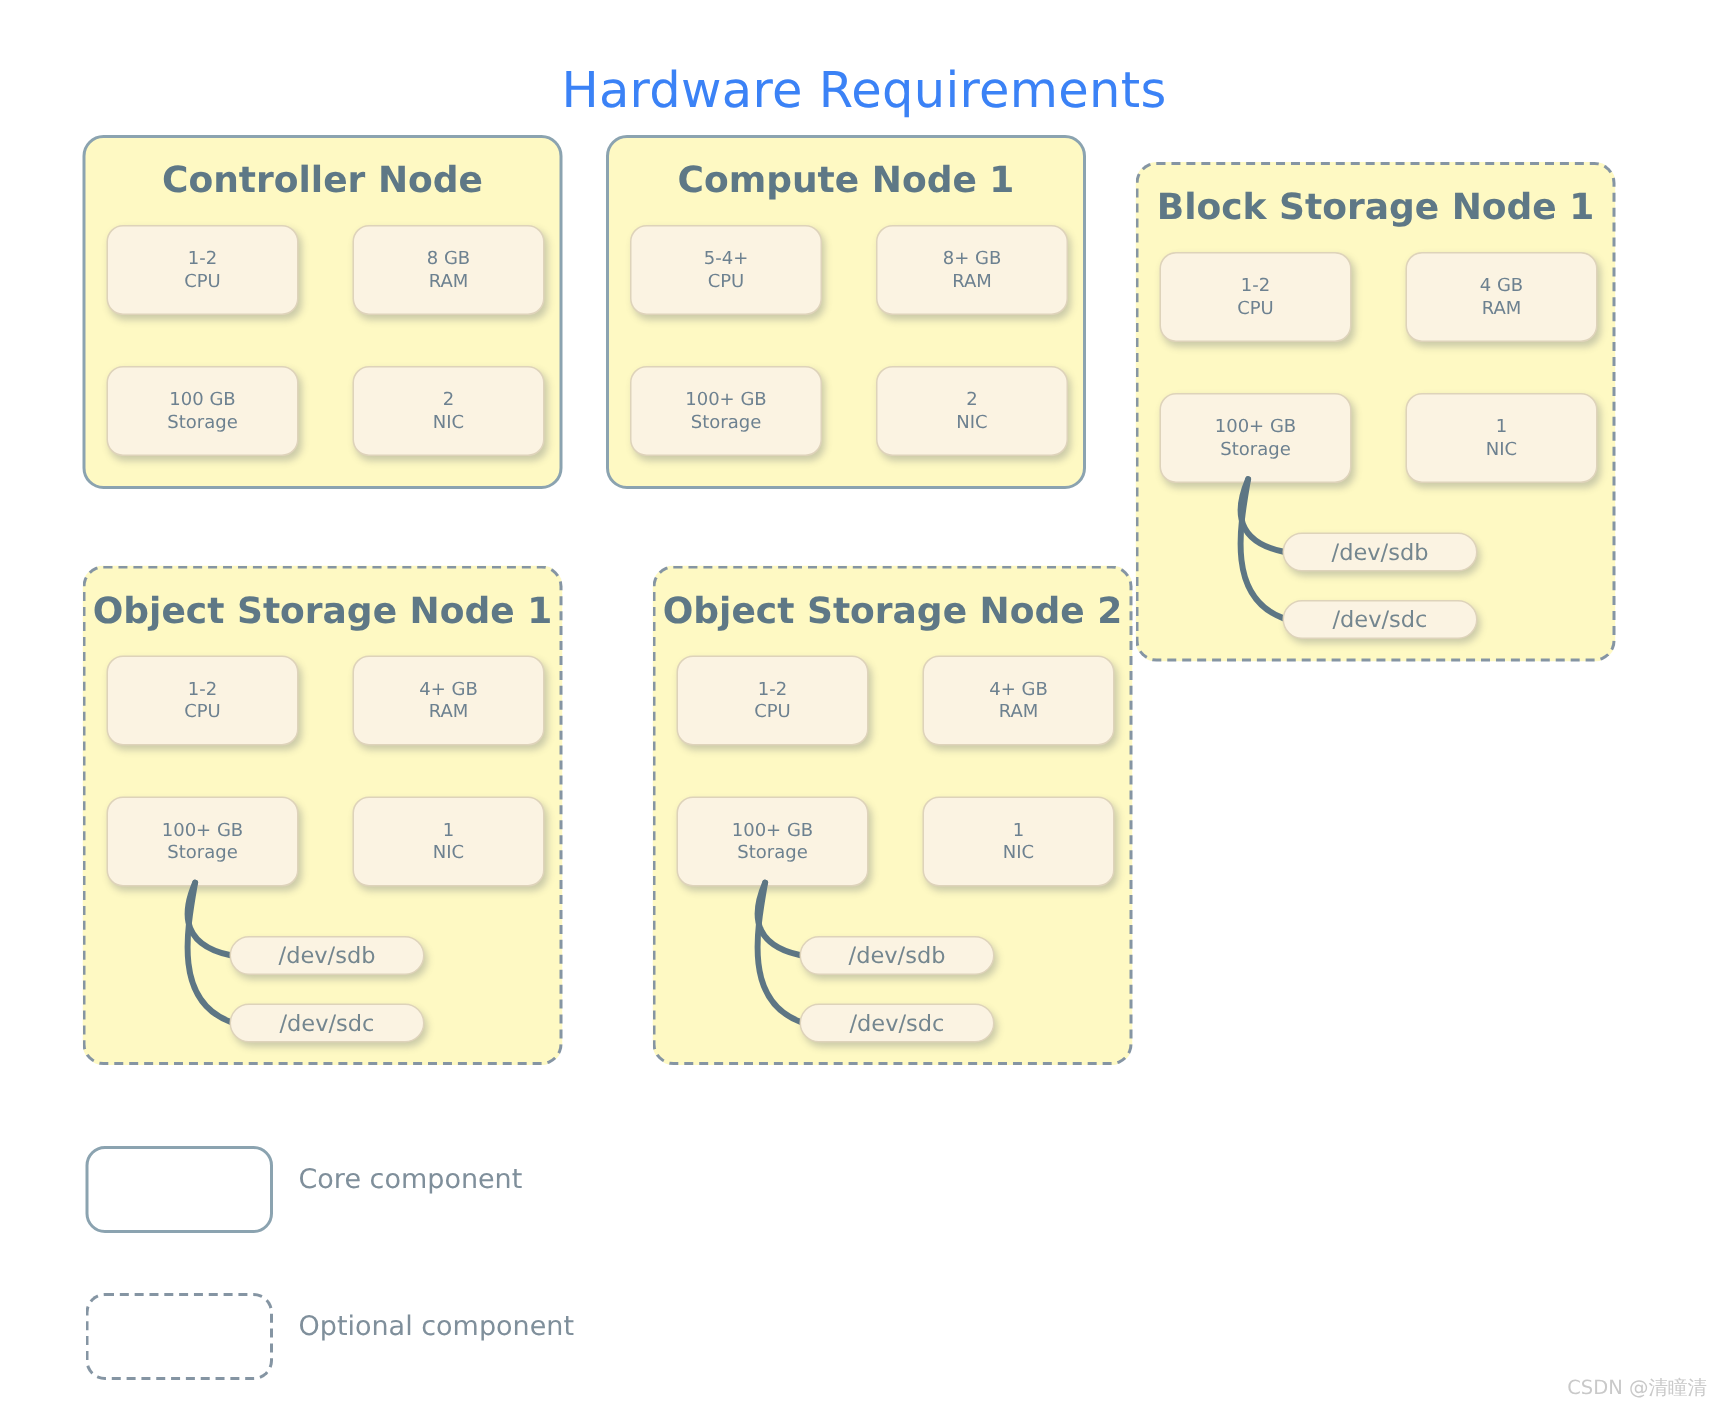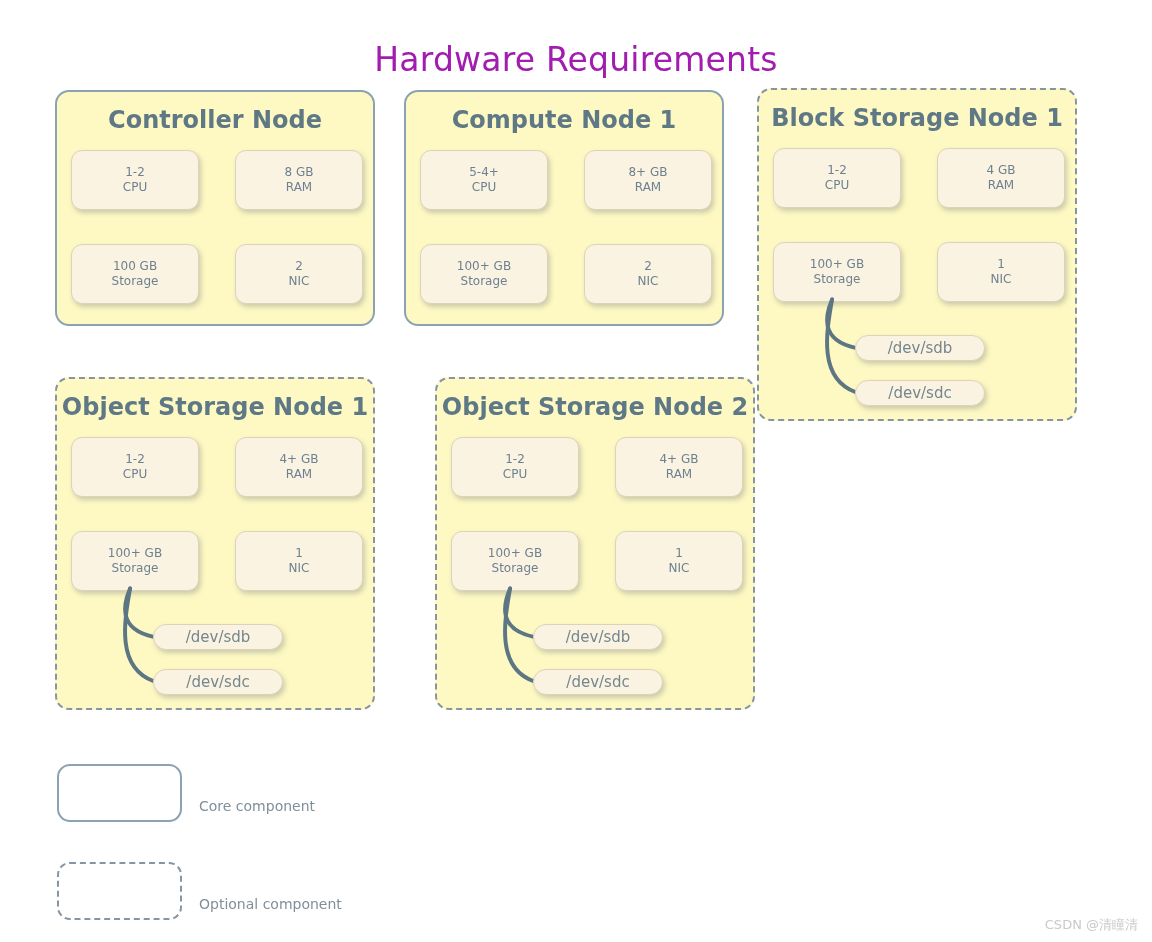--- a/index.html
+++ b/index.html
@@ -25,21 +25,21 @@
 
   
   .diagram-title {
     position: absolute;
     left: 0;
     top: 40px;
     width: 1152px;
     text-align: center;
     font-size: 33px;
     font-weight: 400;
-    color: #a21caf;
+    color: #3b82f6;
     letter-spacing: 0.2px;
     white-space: nowrap;
   }
 
   
   .node {
     position: absolute;
     box-sizing: border-box;
     background: #fef9c3;
     border-radius: 14px;
@@ -129,22 +129,22 @@
     width: 125px;
     height: 58px;
     border-radius: 13px;
     background: #ffffff;
   }
   .legend-swatch.core { border: 2px solid #8ba3b0; }
   .legend-swatch.optional { border: 2px dashed #8595a3; }
   .legend-label {
     position: absolute;
     left: 142px;
-    top: 34px;
-    font-size: 14px;
+    top: 12px;
+    font-size: 18px;
     font-weight: 400;
     color: #7f8f9b;
     white-space: nowrap;
   }
 
   
   .watermark {
     position: absolute;
     right: 14px;
     bottom: 8px;
@@ -192,21 +192,21 @@
         </div>
         <div class="spec slot-r2c1">
           <div class="v">100+ GB</div>
           <div class="u">Storage</div>
         </div>
         <div class="spec slot-r2c2">
           <div class="v">2</div>
           <div class="u">NIC</div>
         </div>
       </div>
-      <div class="node optional" style="left: 757px; top: 88px; width: 320px; height: 333px;">
+      <div class="node optional" style="left: 757px; top: 108px; width: 320px; height: 333px;">
         <div class="node-title">Block Storage Node 1</div>
         <svg class="connectors" viewBox="0 0 320 333" width="320" height="333">
           <path d="M 74 212 C 68 226, 60 253, 98 261" fill="none" stroke="#5d7684" stroke-width="4" stroke-linecap="round"></path>
           <path d="M 74 212 C 68 246, 60 292, 98 306" fill="none" stroke="#5d7684" stroke-width="4" stroke-linecap="round"></path>
         </svg>
         <div class="spec slot-r1c1">
           <div class="v">1-2</div>
           <div class="u">CPU</div>
         </div>
         <div class="spec slot-r1c2">

